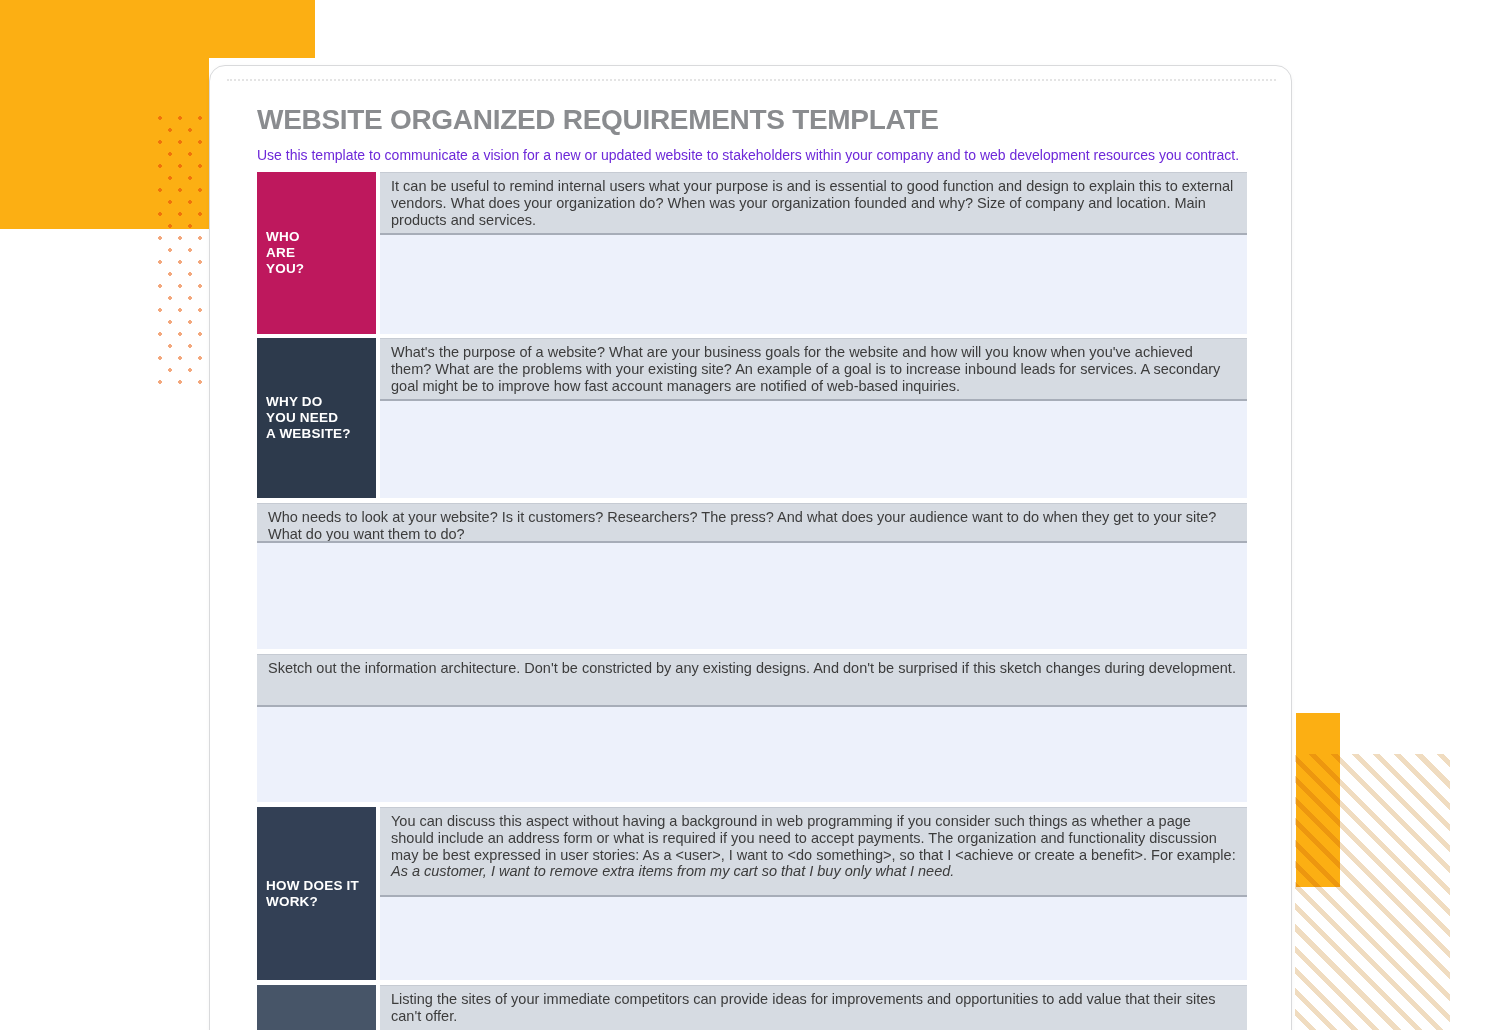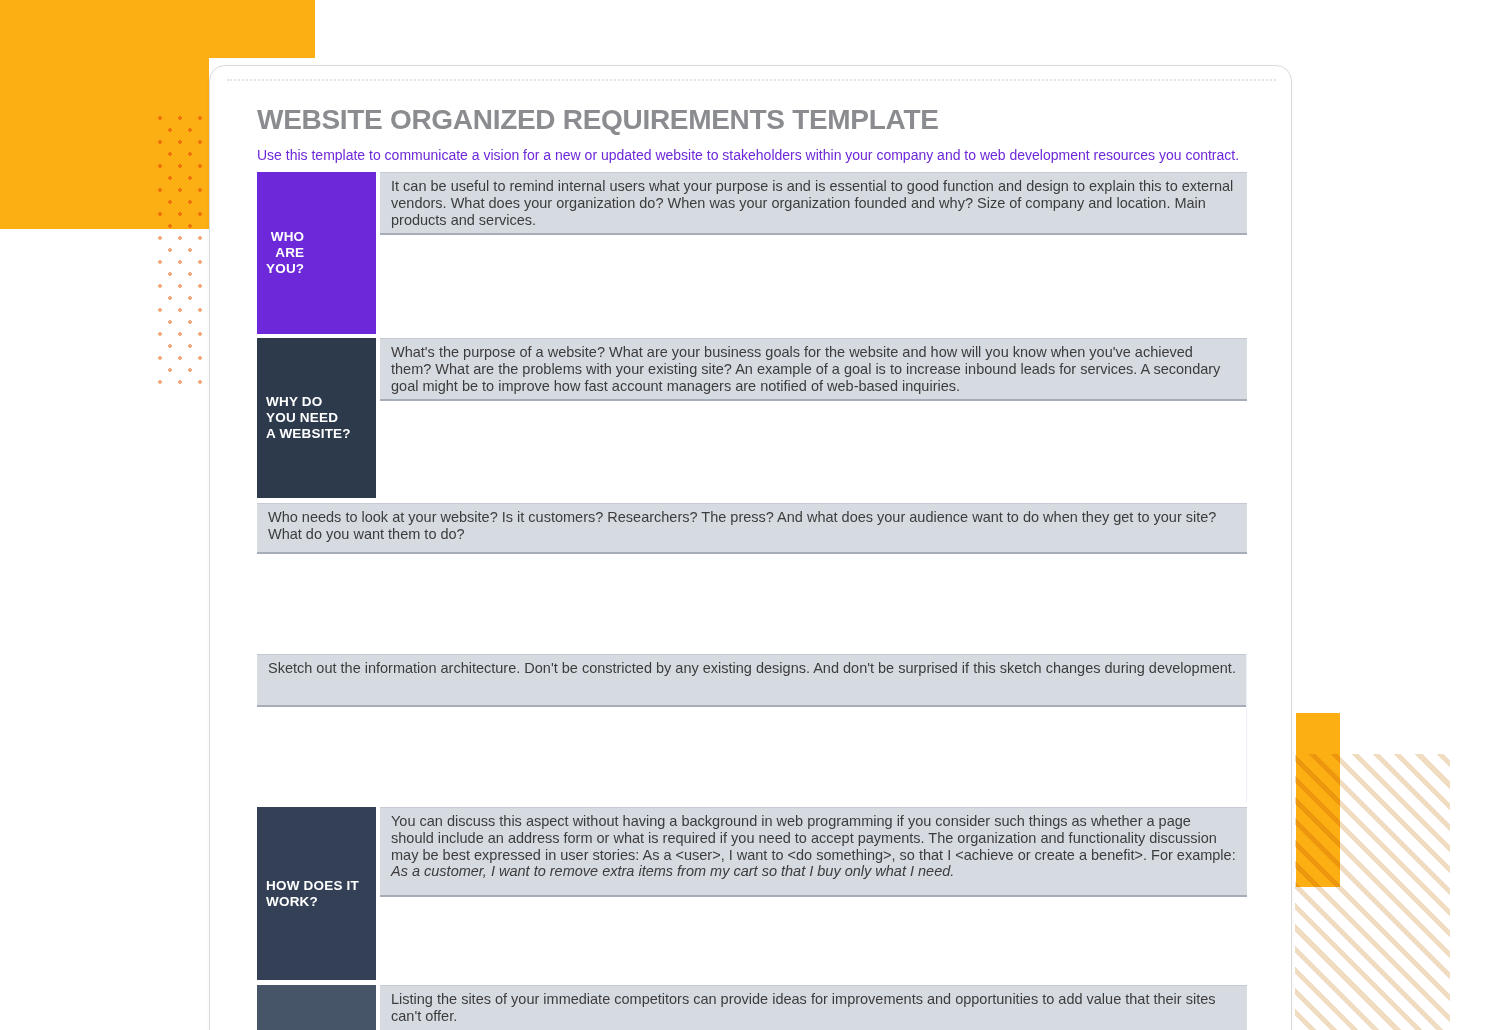--- a/index.html
+++ b/index.html
@@ -79,26 +79,26 @@
     display: flex;
     align-items: center;
     padding-left: 9px;
     color: #ffffff;
     font-size: 13.5px;
     font-weight: 700;
     line-height: 16px;
     letter-spacing: 0.2px;
     white-space: pre-line;
   }
-  .tone-dark  { background: #6d28d9; text-align: right; }
+  .tone-dark  { background: #be185d; }
   .tone-navy  { background: #2D3A4C; }
   .tone-navy2 { background: #334055; }
   .tone-slate { background: #475568; }
 
-  .row-content { flex: 1; display: flex; flex-direction: row; }
+  .row-content { flex: 1; display: flex; flex-direction: column; }
   .desc-cell {
     background: #D6DBE2;
     border-top: 1px solid #C6CBD3;
     border-bottom: 2px solid #A7ADB8;
     padding: 5px 10px 5px 11px;
     font-size: 14.5px;
     line-height: 16.8px;
     color: #3C3C3C;
     overflow: hidden;
   }
@@ -107,21 +107,21 @@
     background: #EDF1FB;
     flex: 1;
   }
 
   
   .r0 { height: 162px; margin-bottom: 4px; }
   .r0 .desc-cell { height: 63px; }
   .r1 { height: 160px; }
   .r1 .desc-cell { height: 63px; }
   .r2 { height: 146px; }
-  .r2 .desc-cell { height: 51px; }
+  .r2 .desc-cell { height: 40px; }
   .r3 { height: 148px; }
   .r3 .desc-cell { height: 53px; }
   .r4 { height: 173px; }
   .r4 .desc-cell { height: 90px; }
   .r5 { height: 62px; }
   .r5 .desc-cell { height: 62px; border-bottom: none; }
 </style>
 </head>
 <body>
 

